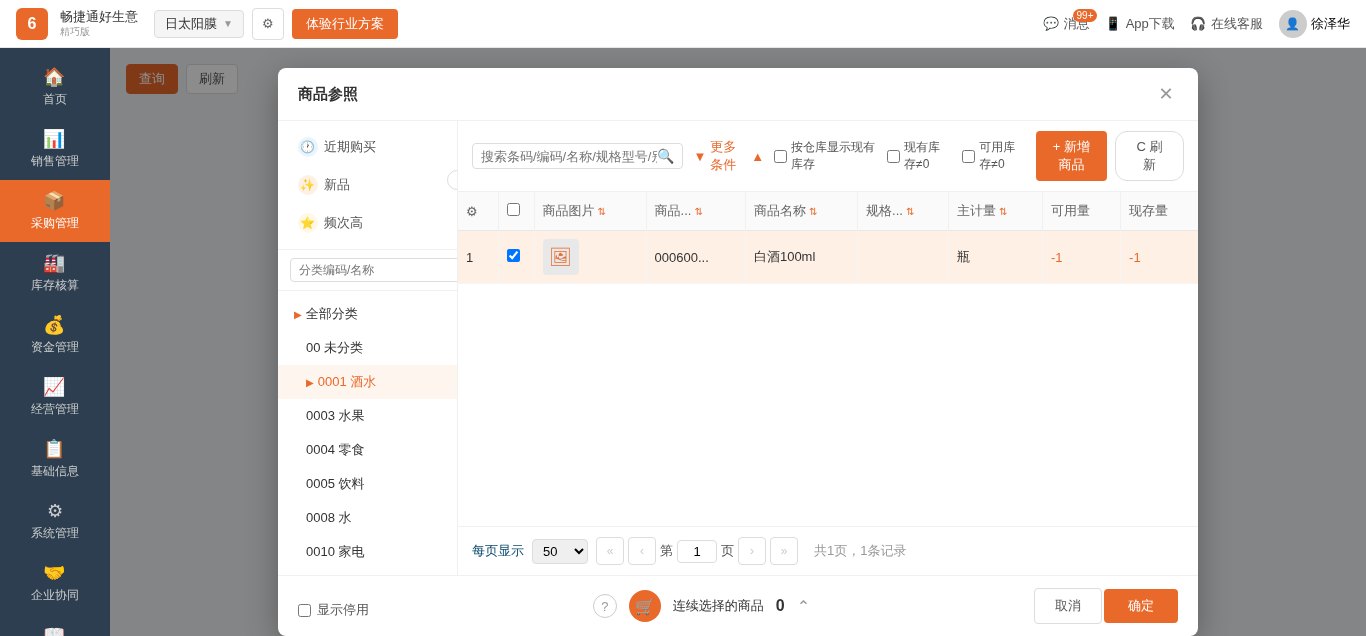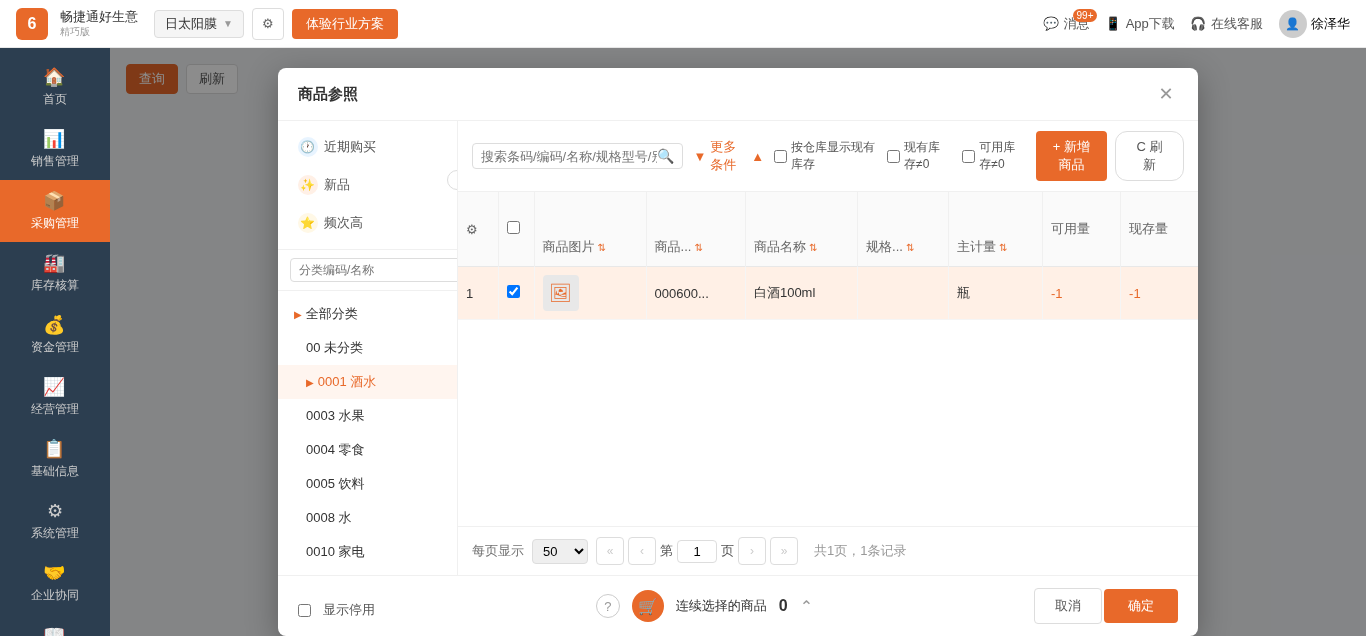--- a/index.html
+++ b/index.html
@@ -275,21 +275,21 @@
     }
     thead th {
       padding: 10px 8px;
       text-align: left;
       color: #666;
       font-weight: 500;
       white-space: nowrap;
       border-right: 1px solid #f0f0f0;
     }
     thead th:last-child { border-right: none; }
-    .th-sort { cursor: pointer; display: flex; align-items: center; gap: 3px; margin-top: 36px; }
+    .th-sort { cursor: pointer; display: flex; align-items: center; gap: 3px; }
     .sort-icon { color: #e8692a; font-size: 10px; }
     tbody tr {
       border-bottom: 1px solid #f5f5f5;
       cursor: pointer;
     }
     tbody tr.selected { background: #fff0e6; }
     tbody td {
       padding: 8px 8px;
       color: #333;
       border-right: 1px solid #f5f5f5;
@@ -303,21 +303,21 @@
       color: #e8692a; font-size: 18px;
     }
 
     
     .pagination-bar {
       padding: 10px 14px;
       display: flex; align-items: center; gap: 8px;
       border-top: 1px solid #f0f0f0;
       font-size: 13px; color: #555;
     }
-    .page-size-label { color: #737373; }
+    .page-size-label { color: #0c4a6e; }
     .page-size-select {
       border: 1px solid #ddd; border-radius: 4px;
       padding: 3px 6px; font-size: 13px;
       outline: none;
     }
     .page-nav {
       display: flex; align-items: center; gap: 4px;
     }
     .page-btn {
       width: 28px; height: 28px; border: 1px solid #ddd;
@@ -333,21 +333,21 @@
     }
     .page-info { color: #999; margin-left: 8px; }
 
     
     .dialog-footer {
       padding: 12px 20px;
       border-top: 1px solid #f0f0f0;
       display: flex; align-items: center; gap: 12px;
     }
     .display-disabled {
-      display: flex; align-items: center; gap: 12px;
+      display: flex; align-items: center; gap: 6px;
       font-size: 13px; color: #555; cursor: pointer; margin-top: 8px;
     }
     .footer-center {
       margin: 0 auto;
       display: flex; align-items: center; gap: 12px;
     }
     .help-icon {
       width: 24px; height: 24px; border-radius: 50%;
       border: 1px solid #ccc;
       display: flex; align-items: center; justify-content: center;

